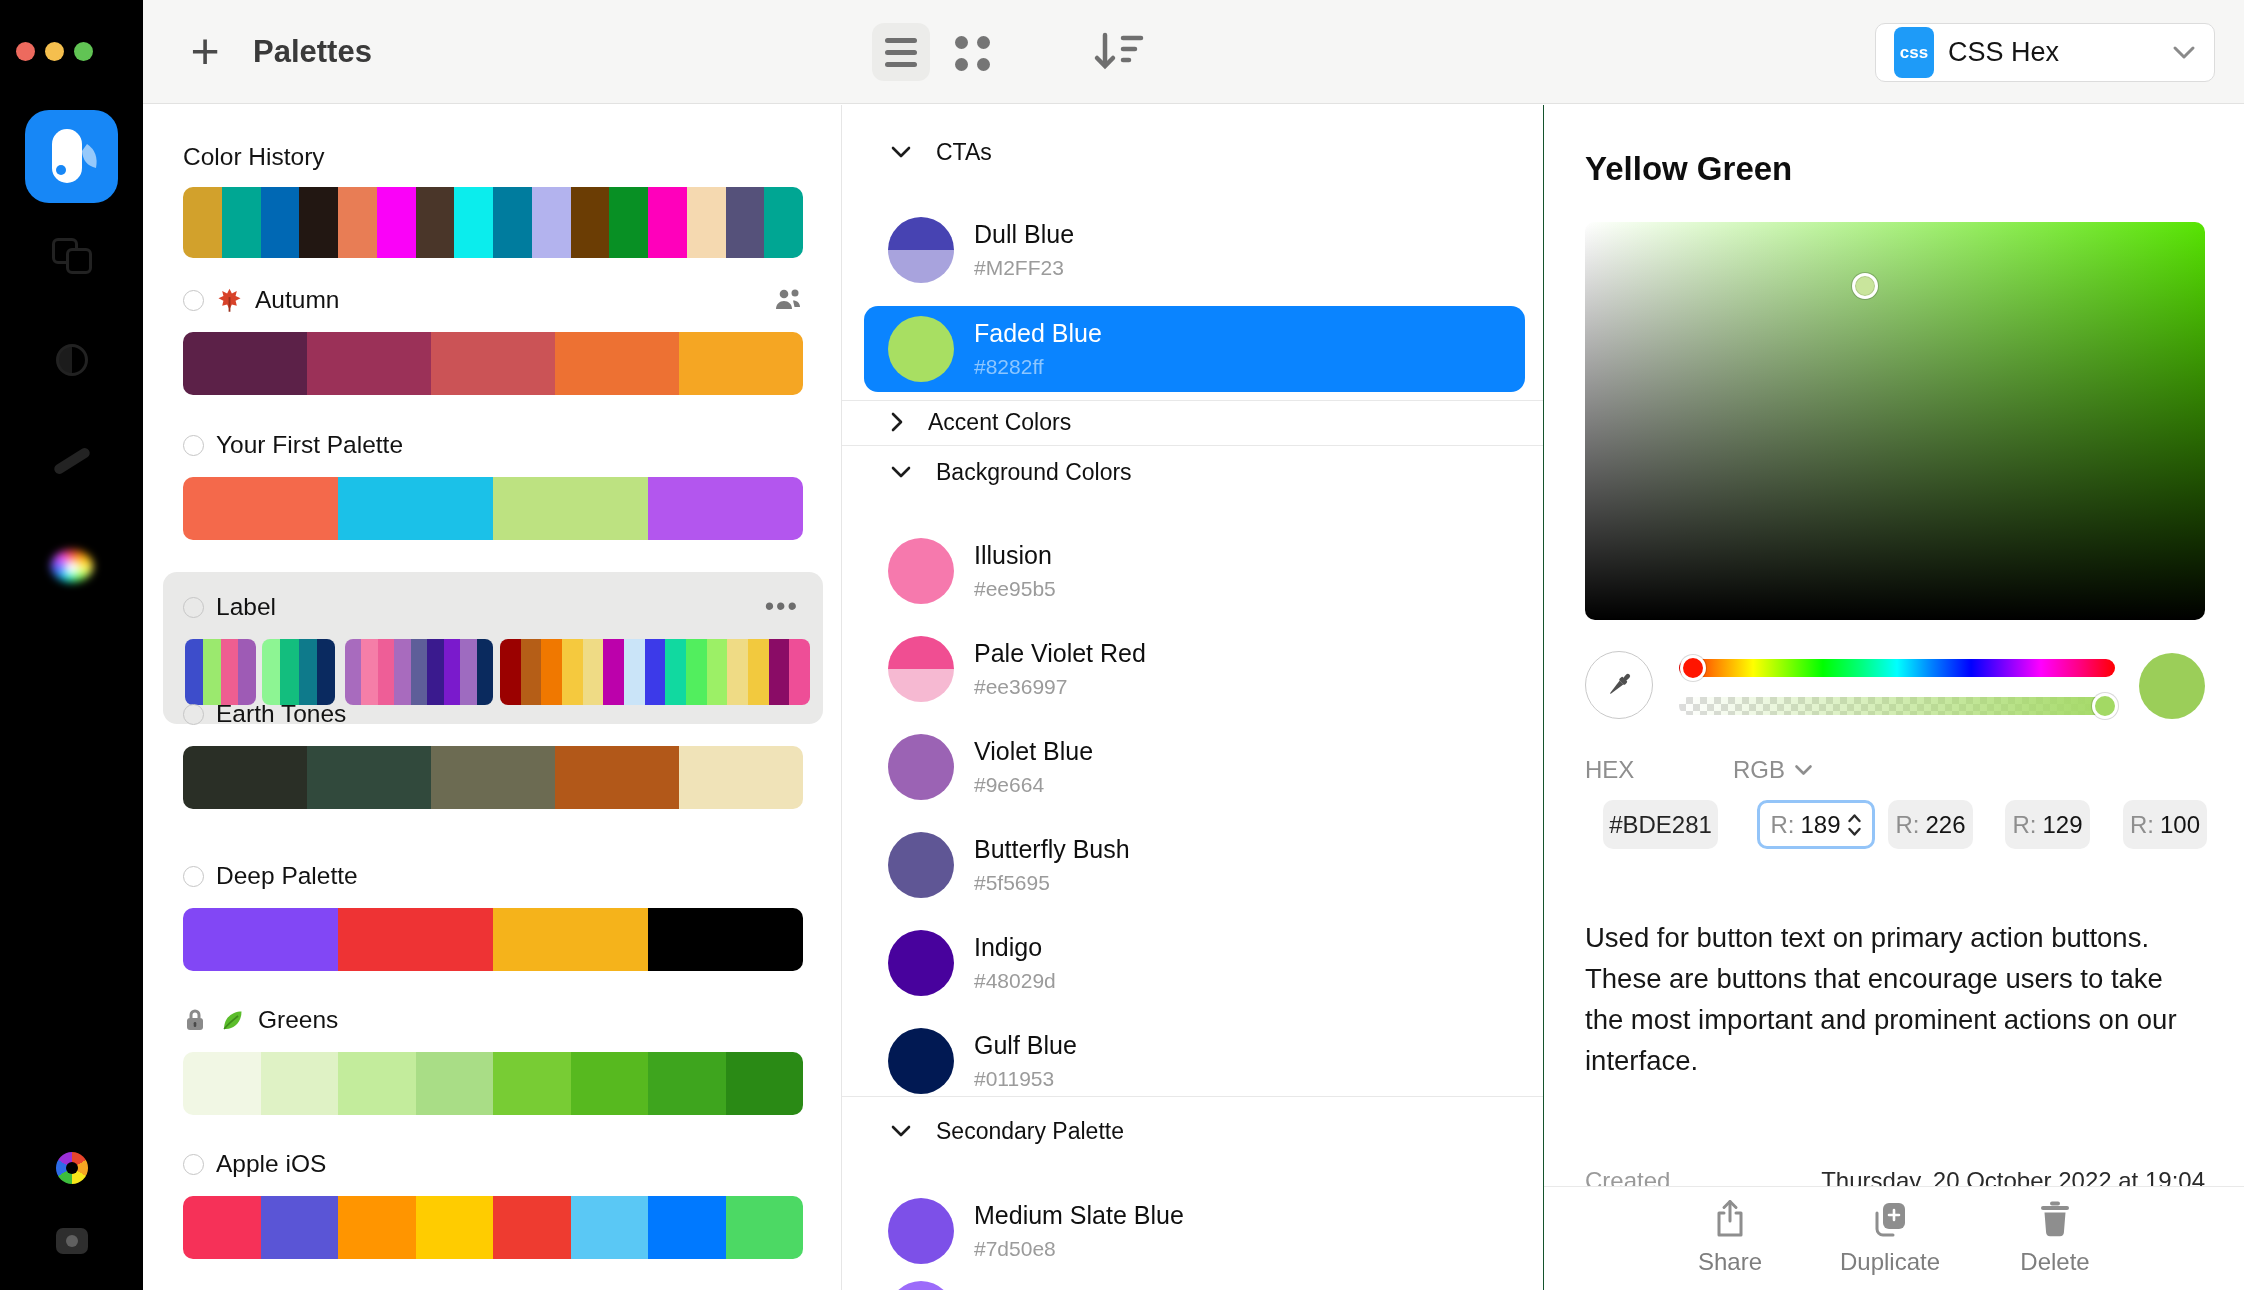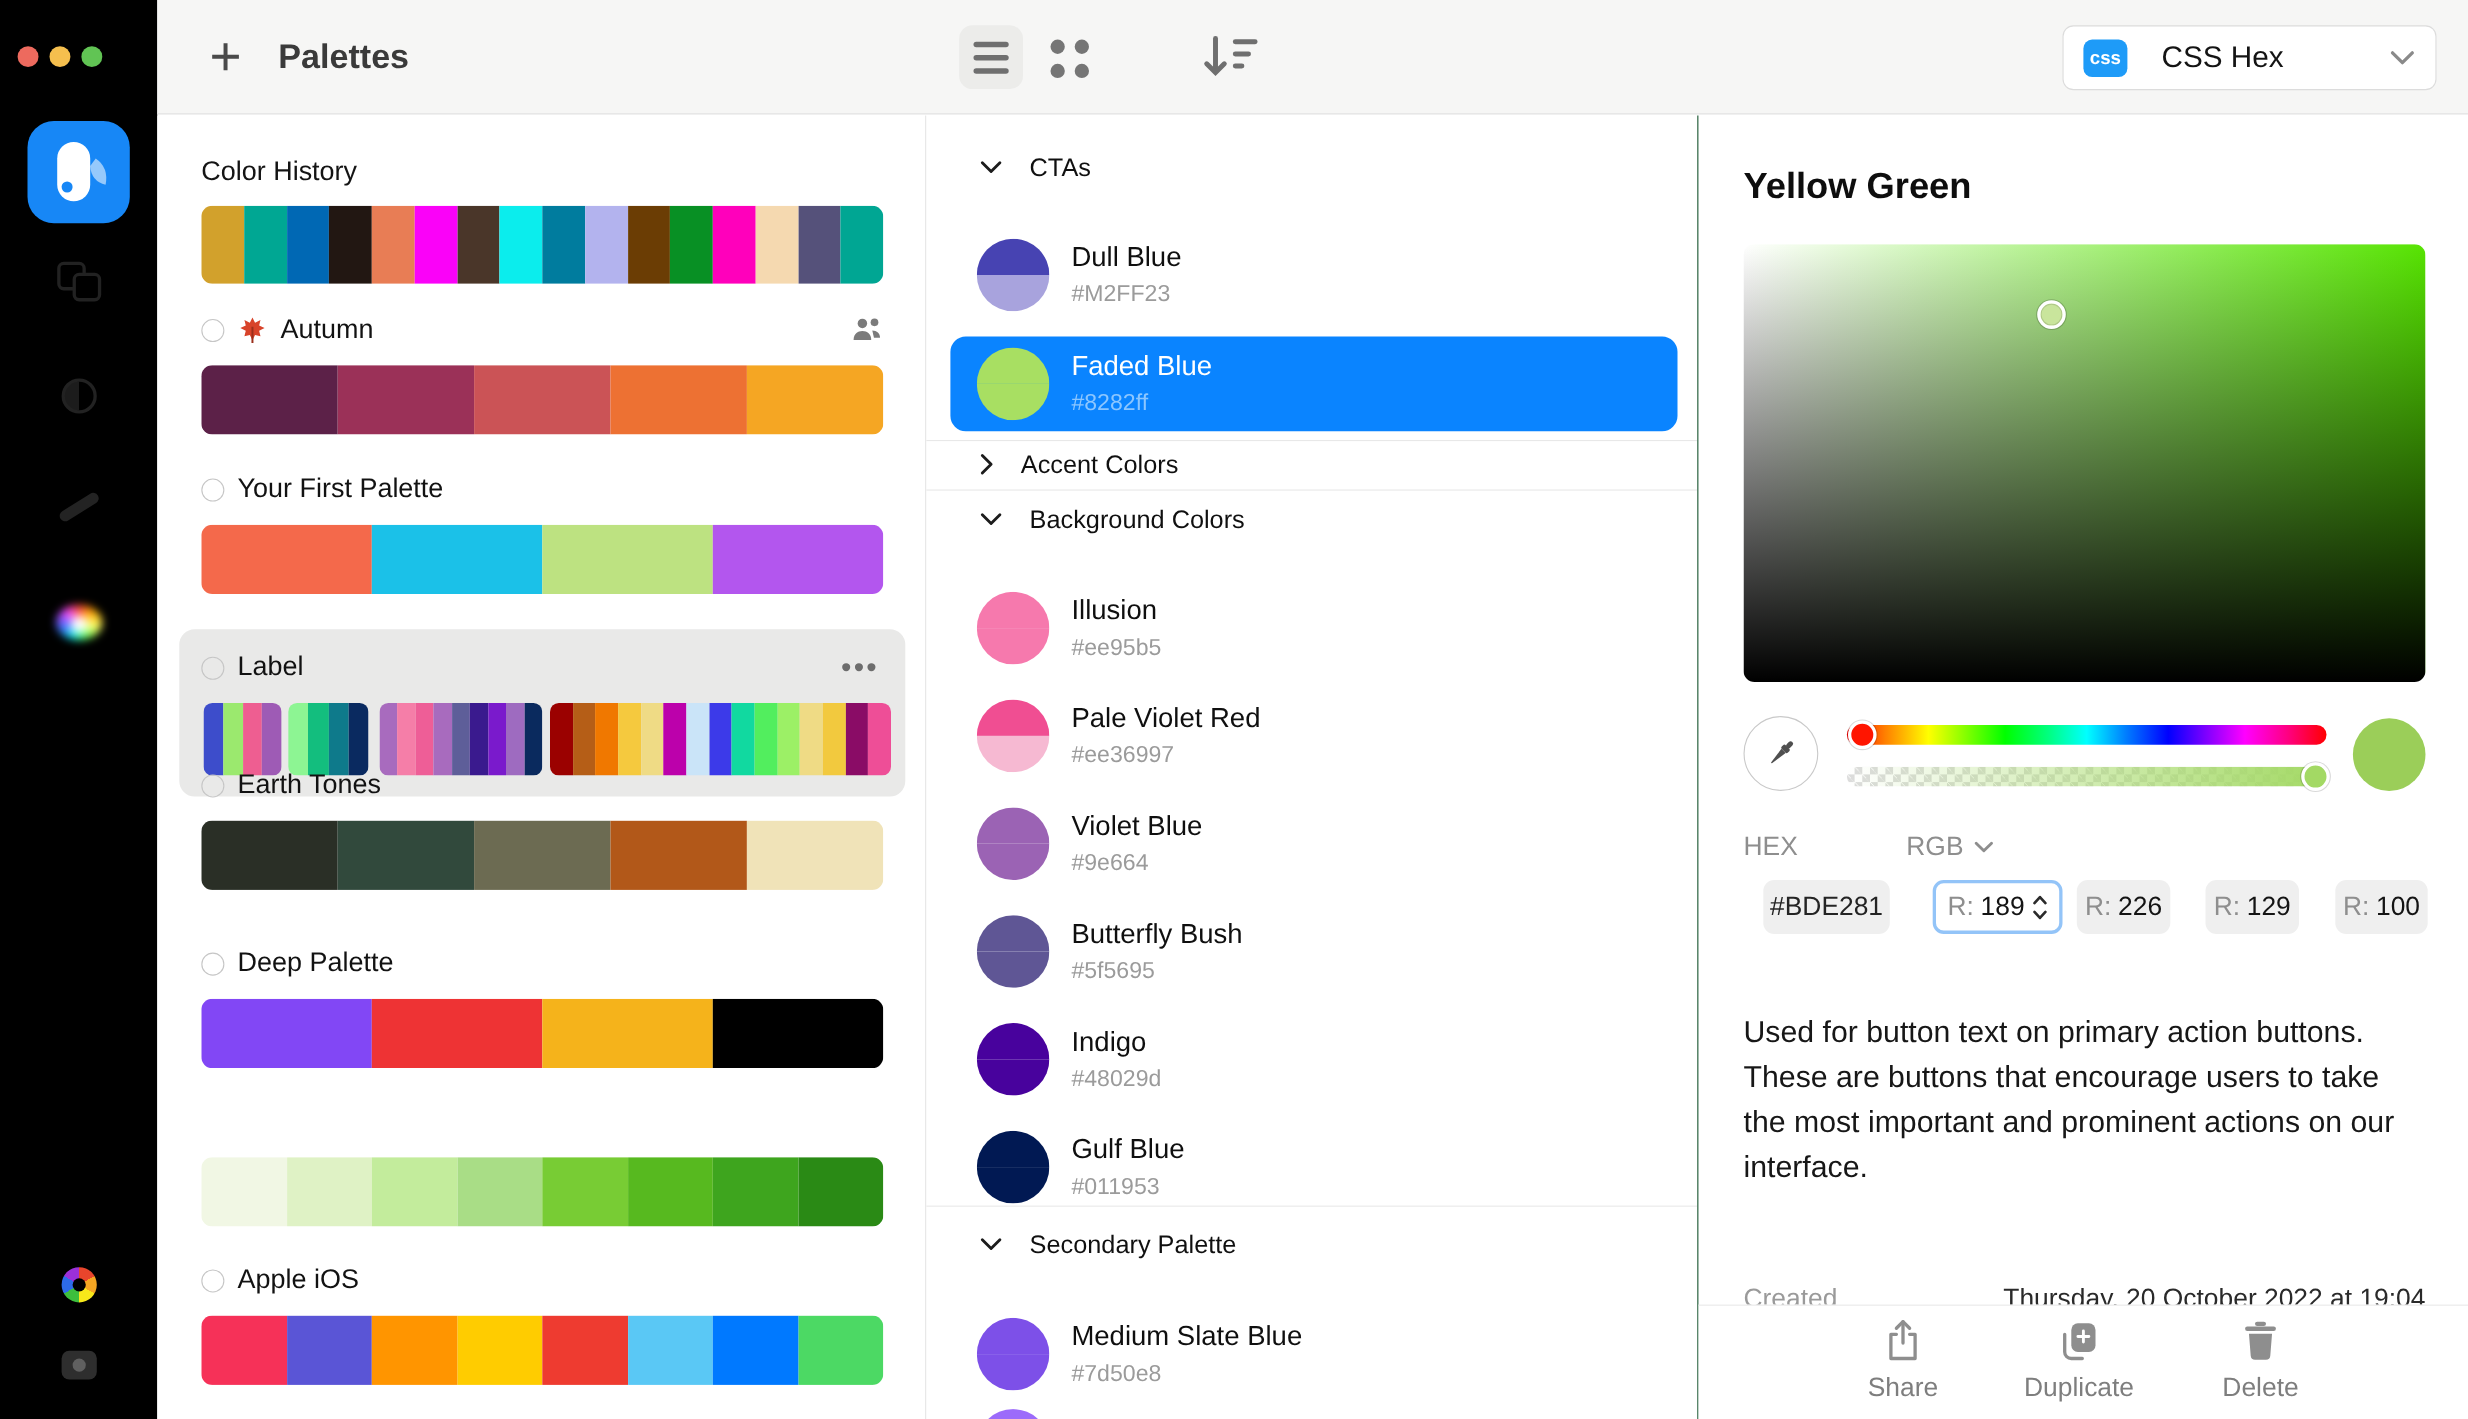--- a/index.html
+++ b/index.html
@@ -36,22 +36,22 @@
   .tb-title { position:absolute; left:110px; top:34px; font-size:31px; font-weight:700; color:#3a3a3a; }
   .view-list { position:absolute; left:729px; top:23px; width:58px; height:58px; background:#ECECEA; border-radius:12px;
      display:flex; flex-direction:column; justify-content:center; align-items:center; gap:7px; }
   .view-list i { display:block; width:32px; height:5px; background:#6F6F6F; border-radius:2.5px; }
   .view-grid { position:absolute; left:806px; top:30px; width:46px; height:46px; display:grid;
      grid-template-columns:13px 13px; grid-template-rows:13px 13px; gap:9px; align-content:center; justify-content:center; }
   .view-grid i { background:#757575; border-radius:50%; }
   .sort-btn { position:absolute; left:950px; top:30px; width:52px; height:44px; }
   .format-dd { position:absolute; right:29px; top:23px; width:340px; height:59px; background:#fff; border:1.5px solid #DCDCDC;
      border-radius:10px; display:flex; align-items:center; padding:0 18px; }
-  .css-badge { width:40px; height:34px; background:#1E9BF8; border-radius:8px; color:#fff; font-size:17px; font-weight:700;
-     display:flex; align-items:center; justify-content:center; margin-right:31px; }
+  .css-badge { width:40px; height:51px; background:#1E9BF8; border-radius:8px; color:#fff; font-size:17px; font-weight:700;
+     display:flex; align-items:center; justify-content:center; margin-right:14px; }
   .format-label { font-size:27px; color:#141414; }
   .dd-chev { margin-left:auto; }
 
   
   .palettes-col { position:absolute; left:143px; top:105px; width:698px; bottom:0; background:#fff; overflow:hidden; }
   .hist-label { position:absolute; left:40px; top:38px; font-size:24.5px; color:#141414; }
   .hist-strip { position:absolute; left:40px; top:82px; width:620px; height:71px; border-radius:10px; overflow:hidden; display:flex; }
   .seg { flex:1; }
   .p-items { position:absolute; inset:0; }
   .p-item { position:absolute; left:40px; width:620px; height:115px; }
@@ -404,20 +404,35 @@
             <div class="seg" style="background: rgb(238, 51, 52);"></div>
             <div class="seg" style="background: rgb(245, 179, 27);"></div>
             <div class="seg" style="background: rgb(0, 0, 0);"></div>
           </div>
           <div class="minis">
             
           </div>
         </div>
 
         <div class="p-item">
+          <div class="p-head">
+
+            <svg width="24" height="28" viewBox="0 0 24 24">
+              <rect x="4" y="10" width="16" height="12" rx="3" fill="#8A8A8A"></rect>
+              <path d="M8 10 V7 a4 4 0 0 1 8 0 v3" stroke="#8A8A8A" stroke-width="3" fill="none"></path>
+              <rect x="10.7" y="14" width="2.6" height="5" rx="1.3" fill="#4a4a4a"></rect>
+            </svg>
+
+            <svg width="27" height="27" viewBox="0 0 24 24">
+              <path d="M4.5 19.5 C4.5 8 13.5 4 20 4 C20 14 13 19.5 6.5 19.5 z" fill="#5BBD2B"></path>
+              <path d="M4.5 19.5 C9 14 13 11 17 8" stroke="#3E8B1B" stroke-width="1.4" fill="none"></path>
+            </svg>
+            <span class="p-name">Greens</span>
+
+          </div>
           <div class="p-strip">
 
           <div class="seg" style="background: rgb(241, 247, 228);"></div>
             <div class="seg" style="background: rgb(223, 242, 197);"></div>
             <div class="seg" style="background: rgb(195, 236, 156);"></div>
             <div class="seg" style="background: rgb(169, 221, 134);"></div>
             <div class="seg" style="background: rgb(120, 204, 52);"></div>
             <div class="seg" style="background: rgb(87, 185, 31);"></div>
             <div class="seg" style="background: rgb(62, 165, 30);"></div>
             <div class="seg" style="background: rgb(42, 138, 21);"></div>

